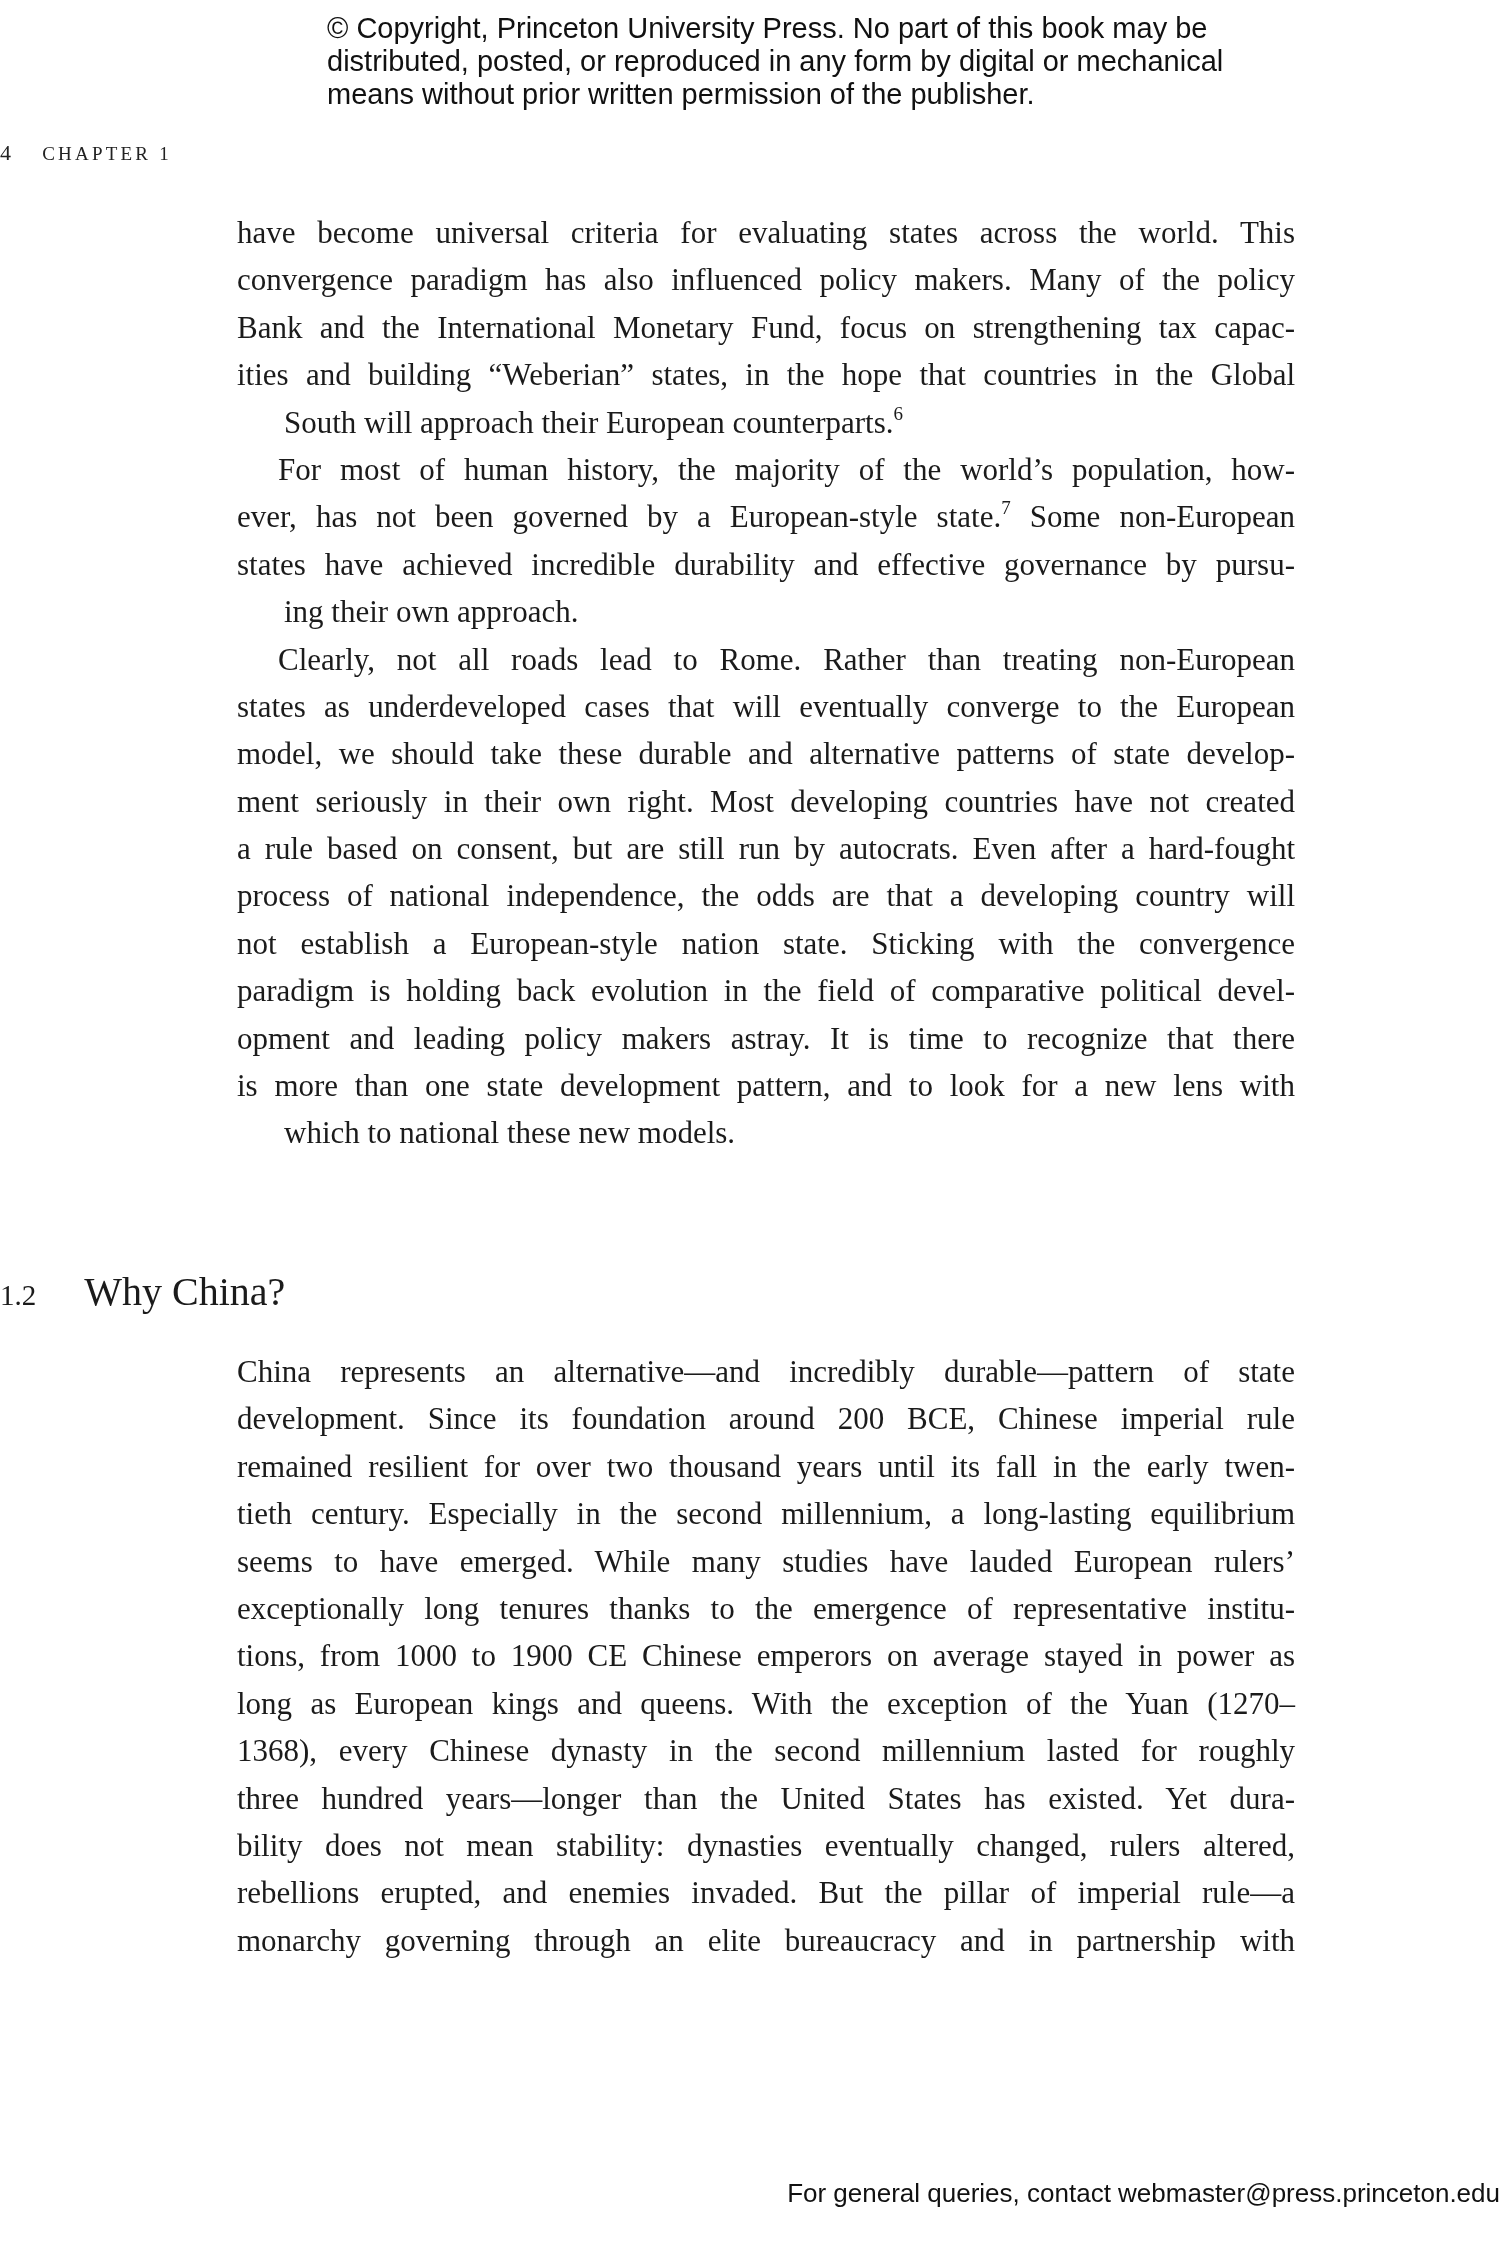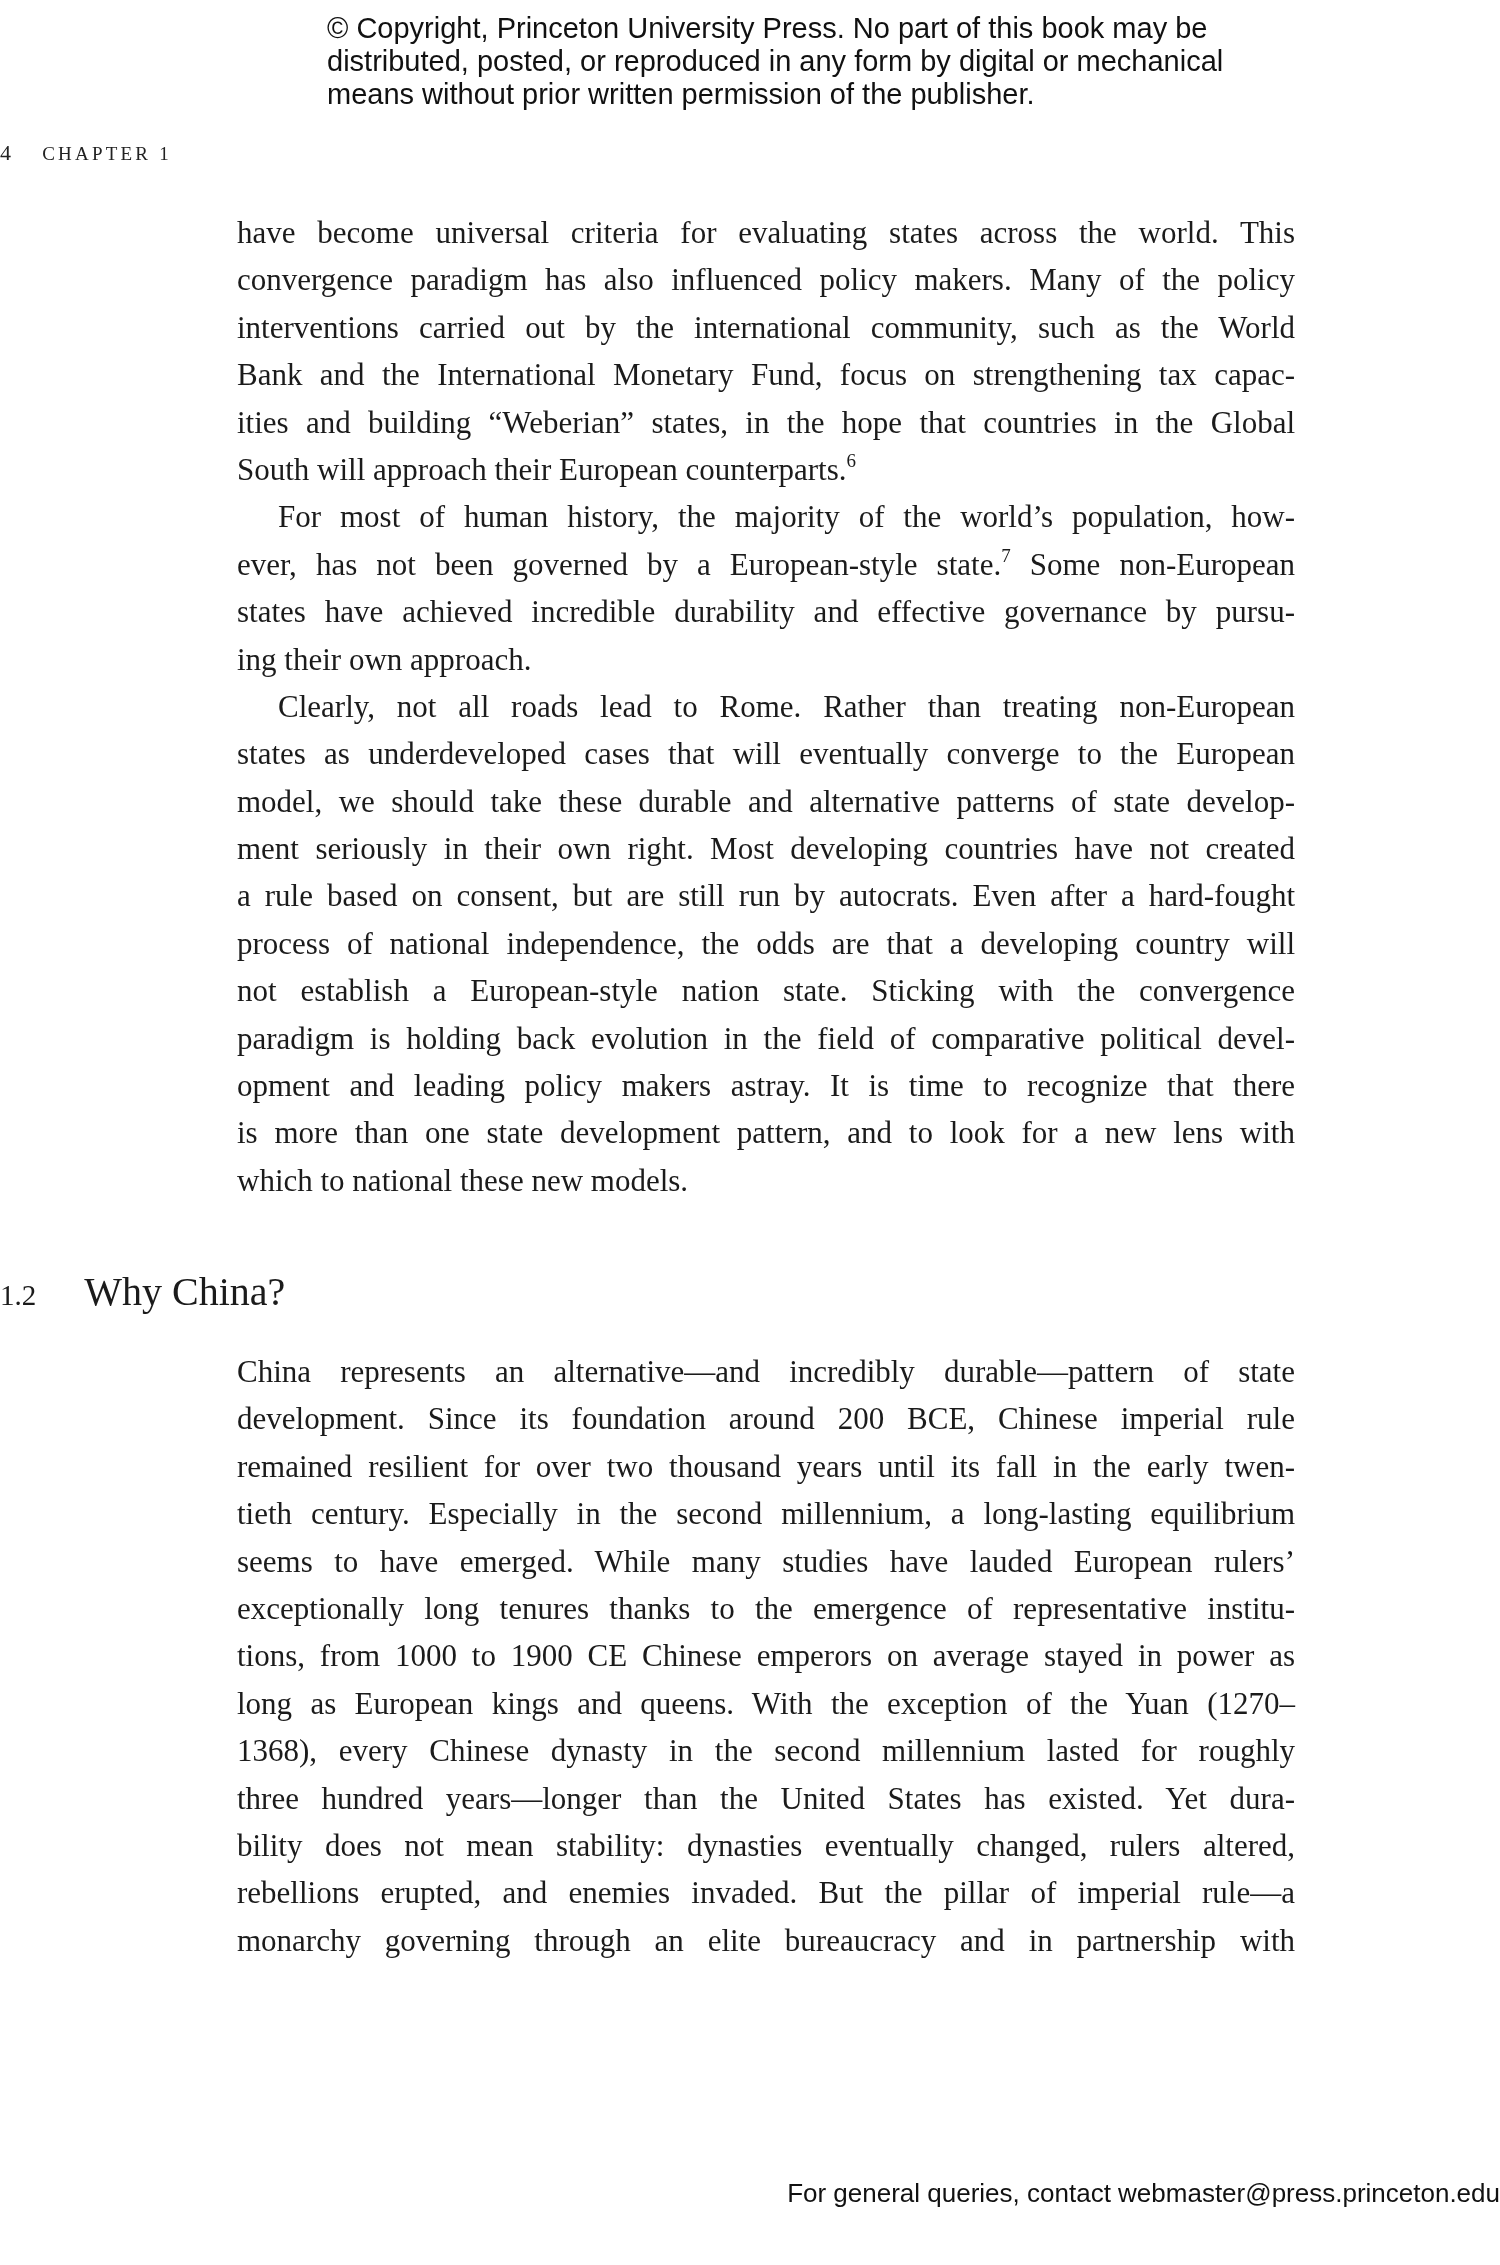--- a/index.html
+++ b/index.html
@@ -63,20 +63,21 @@
   .ln {
     display: block;
     white-space: nowrap;
     text-align: justify;
     text-align-last: justify;
     height: 47.4px;
     overflow: visible;
   }
   .ln.last {
     text-align-last: left;
+    margin-left: 47px;
   }
   .ln.indent {
     padding-left: 41px;
   }
   sup.fn {
     font-size: 19px;
     vertical-align: 13px;
     line-height: 0;
   }
   .section-heading {
@@ -122,21 +123,20 @@
 <div class="running-head">
   <span class="page-num">4</span>
   <span class="chapter-label">CHAPTER 1</span>
 </div>
 
 <div class="body-text section-a">
 
   <div>
     <span class="ln">have become universal criteria for evaluating states across the world. This</span>
     <span class="ln">convergence paradigm has also influenced policy makers. Many of the policy</span>
-    <span class="ln">interventions carried out by the international community, such as the World</span>
     <span class="ln">Bank and the International Monetary Fund, focus on strengthening tax capac-</span>
     <span class="ln">ities and building “Weberian” states, in the hope that countries in the Global</span>
     <span class="ln last"><span>South will approach their European counterparts.</span><sup class="fn">6</sup></span>
   </div>
 
   <div>
     <span class="ln indent">For most of human history, the majority of the world’s population, how-</span>
     <span class="ln"><span>ever, has not been governed by a European-style state.</span><sup class="fn">7</sup><span style="white-space:pre"> Some non-European</span></span>
     <span class="ln">states have achieved incredible durability and effective governance by pursu-</span>
     <span class="ln last">ing their own approach.</span>

